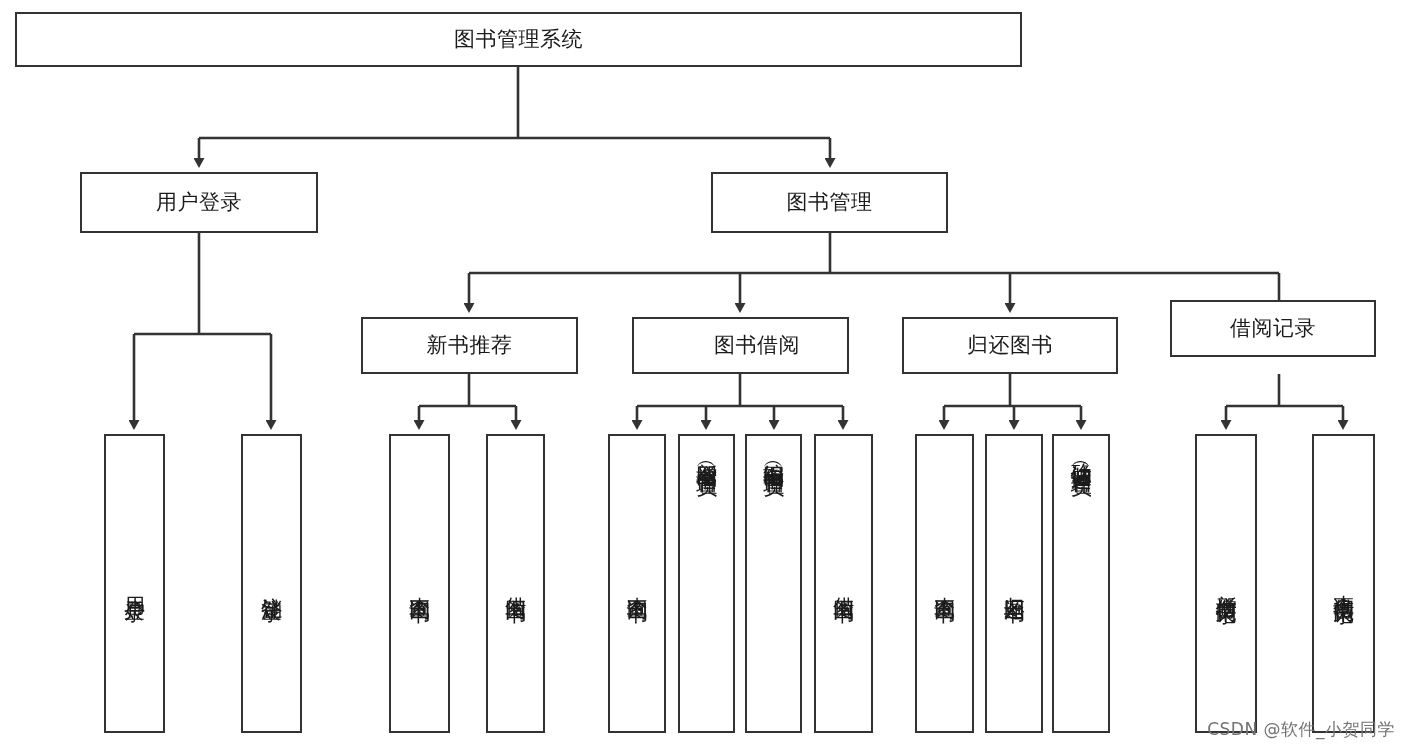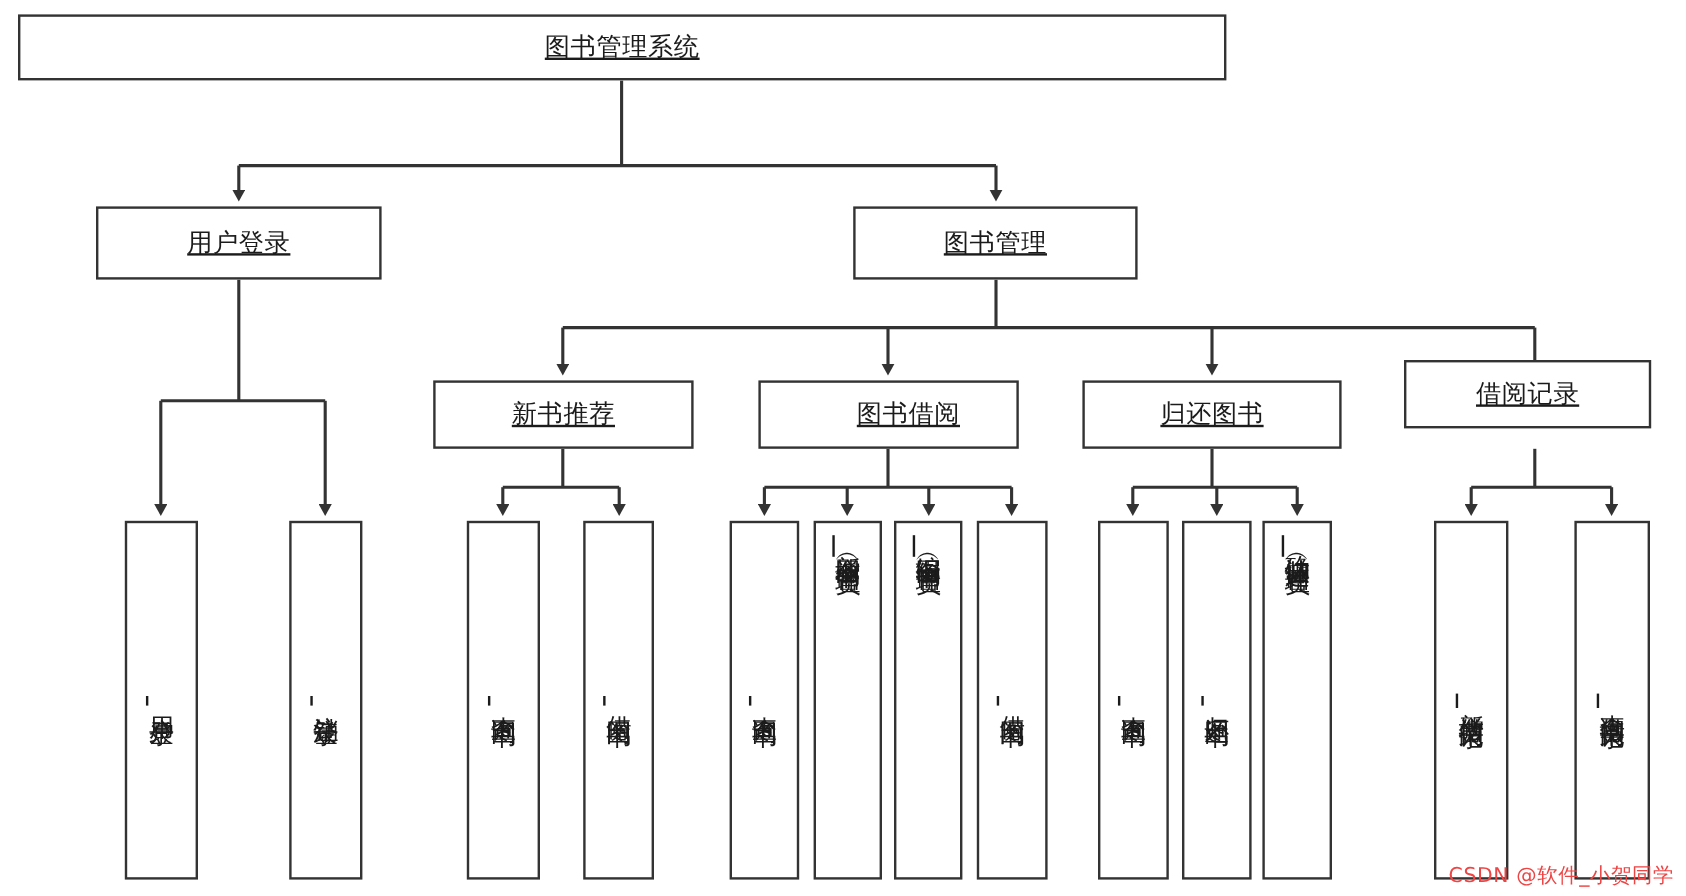--- a/index.html
+++ b/index.html
@@ -26,21 +26,20 @@
   }
   .node {
     position: absolute;
     box-sizing: border-box;
     border: 2px solid #333333;
     background: #ffffff;
     display: flex;
     align-items: center;
     justify-content: center;
     color: #1b1b1b;
-    text-decoration: underline;
   }
   .node .label {
     font-size: 21px;
     line-height: 1.2;
     letter-spacing: 0.5px;
     white-space: nowrap;
   }
   .node.vertical {
     align-items: flex-start;
     padding-top: 10px;
@@ -56,21 +55,21 @@
   }
   .node.vertical.centered {
     align-items: center;
     padding-top: 0;
   }
   #watermark {
     position: absolute;
     right: 10px;
     bottom: 6px;
     font-size: 17px;
-    color: #ef4444;
+    color: #737373;
     letter-spacing: 0.5px;
     white-space: nowrap;
     pointer-events: none;
   }
 </style>
 </head>
 <body>
 
 <div id="canvas">
 

